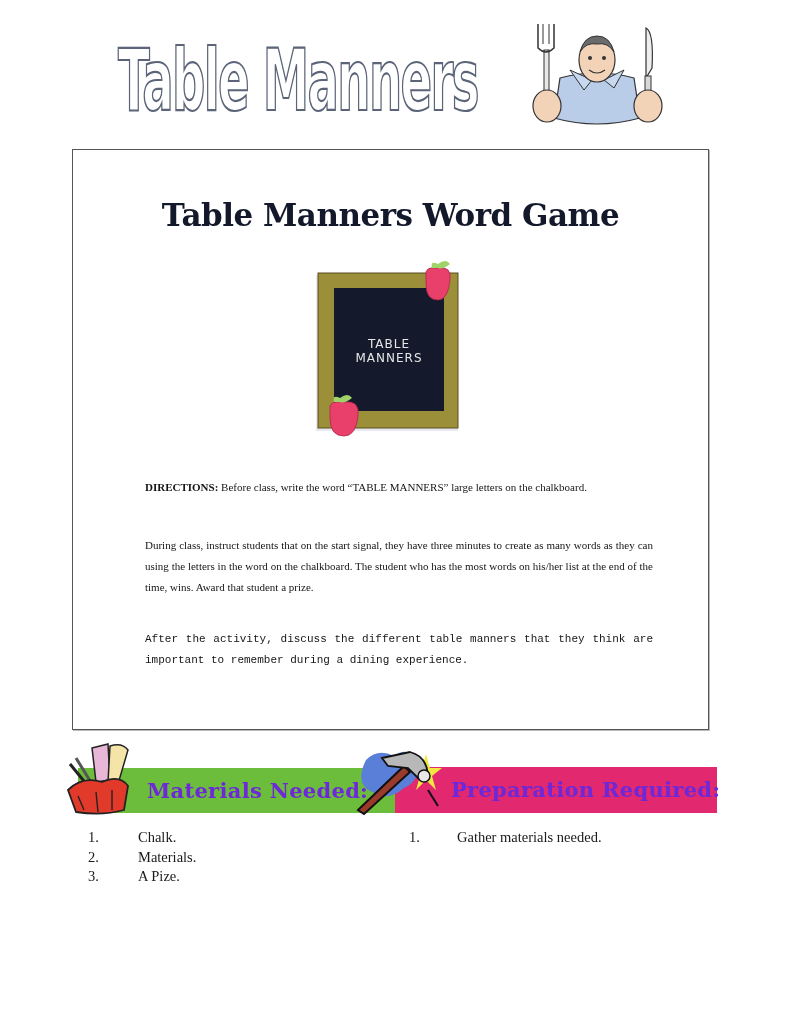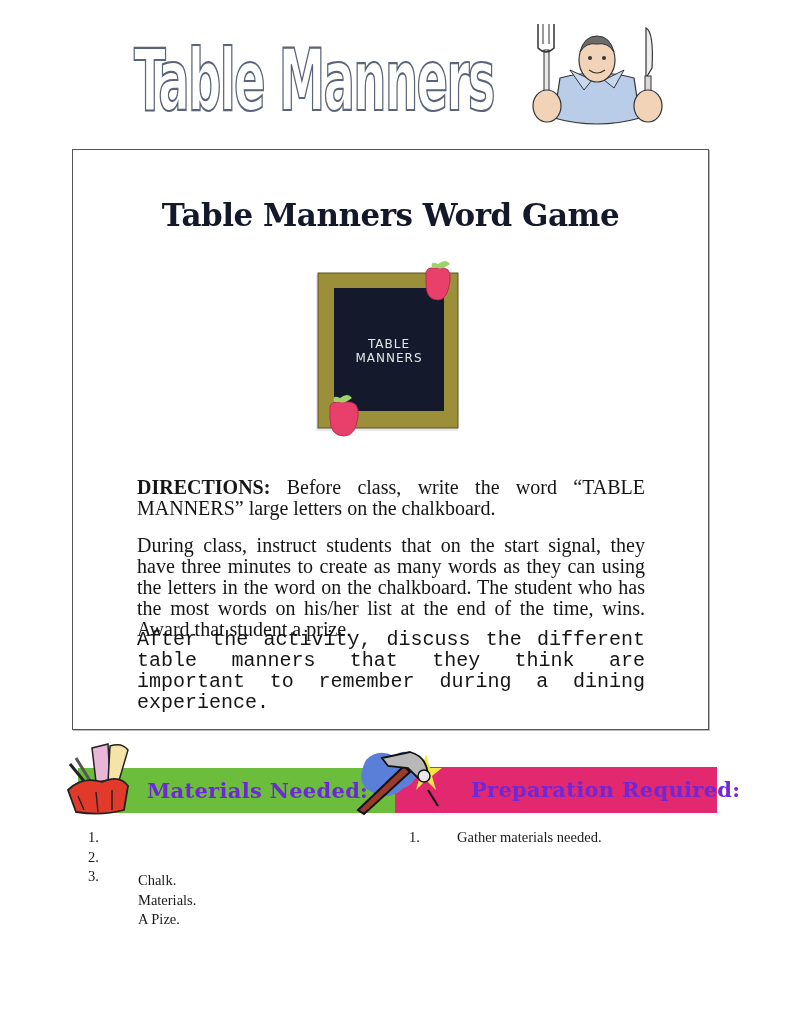--- a/index.html
+++ b/index.html
@@ -12,21 +12,21 @@
       height: 1024px;
       position: relative;
       overflow: hidden;
       font-family: "Liberation Serif", "DejaVu Serif", serif;
       color: #111111;
     }
     .abs { position: absolute; }
 
     
     .banner-title {
-      left: 128px;
+      left: 112px;
       top: 30px;
       width: 372px;
       height: 100px;
     }
     .banner-title svg { width: 100%; height: 100%; display: block; }
 
     .chef-art { left: 522px; top: 18px; width: 150px; height: 118px; }
     .chef-art svg { width: 100%; height: 100%; display: block; }
 
     
@@ -55,23 +55,23 @@
 
     .chalkboard {
       left: 314px;
       top: 258px;
       width: 150px;
       height: 180px;
     }
     .chalkboard svg { width: 100%; height: 100%; display: block; }
 
     .body-text {
-      left: 137px;
+      left: 145px;
       width: 508px;
-      font-size: 20px;
+      font-size: 11px;
       line-height: 21px;
       text-align: justify;
       color: #151515;
     }
     .body-text b { font-weight: bold; }
     .p1 { top: 477px; }
     .p2 { top: 535px; }
     .p3 { top: 629px; font-family: Liberation Mono, monospace; }
 
     
@@ -91,38 +91,38 @@
     }
     .bar-label {
       color: #6d28d9;
       font-family: "DejaVu Serif", "Liberation Serif", serif;
       font-weight: bold;
       font-size: 21px;
       letter-spacing: 0.3px;
       white-space: nowrap;
     }
     .label-materials { left: 147px; top: 778px; }
-    .label-prep { left: 451px; top: 777px; margin-left: 20px; }
+    .label-prep { left: 451px; top: 777px; }
 
     .bag-icon { left: 62px; top: 740px; width: 72px; height: 76px; }
     .bag-icon svg { width: 100%; height: 100%; display: block; }
     .hammer-icon { left: 348px; top: 744px; width: 96px; height: 72px; }
     .hammer-icon svg { width: 100%; height: 100%; display: block; }
 
     
     .list {
       font-size: 14.5px;
       line-height: 19.5px;
       color: #1a1a1a;
     }
     .list .row { position: relative; height: 19.5px; }
     .list .num { position: absolute; left: 0; }
     .list .txt { position: absolute; }
     .materials-list { left: 88px; top: 828px; width: 260px; }
-    .materials-list .txt { left: 50px; margin-top: 43px; }
+    .materials-list .txt { left: 50px; }
     .prep-list { left: 409px; top: 828px; width: 300px; }
     .prep-list .txt { left: 48px; }
   </style>
 </head>
 <body>
 
 <div class="abs banner-title">
   <svg viewBox="0 0 372 100" xmlns="http://www.w3.org/2000/svg">
     <text id="banner-text" x="186" y="80" text-anchor="middle" font-family="DejaVu Sans, sans-serif" font-size="86" font-weight="bold" fill="#ffffff" stroke="#5b6478" stroke-width="2.2" letter-spacing="-3" textLength="360" lengthAdjust="spacingAndGlyphs">Table Manners</text>
   </svg>

